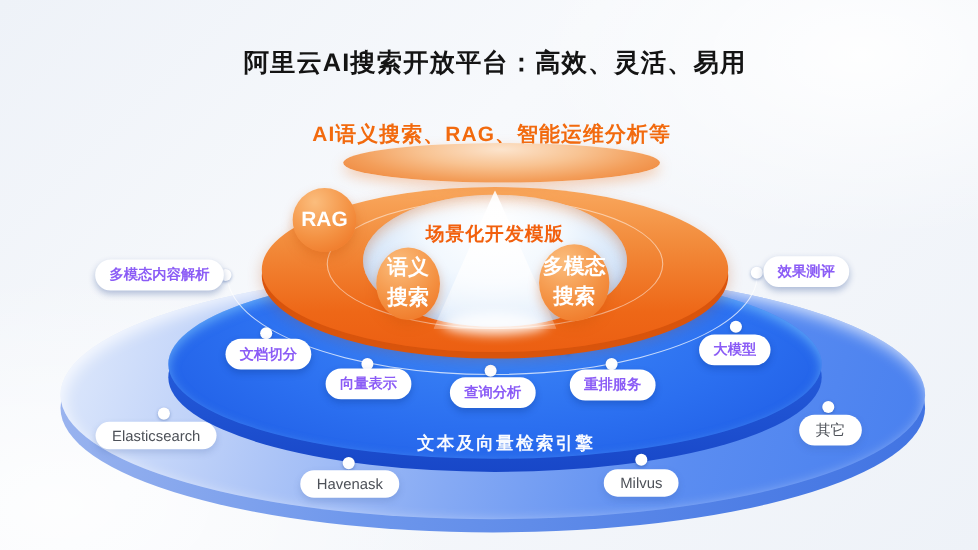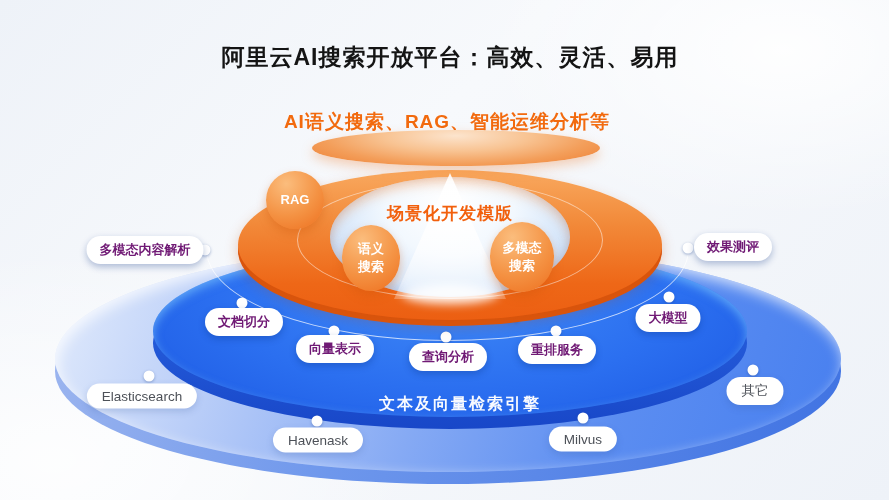--- a/index.html
+++ b/index.html
@@ -54,25 +54,25 @@
 
   .tpl-label{font-size:17px;font-weight:700;color:#f2600d;letter-spacing:1px;white-space:nowrap;}
   .svc-label{font-size:18px;font-weight:bold;color:#fff;letter-spacing:2px;white-space:nowrap;
     text-shadow:0 1px 3px rgba(10,40,120,.35);}
   .eng-label{font-size:16px;font-weight:600;color:rgba(255,255,255,.97);letter-spacing:2px;white-space:nowrap;}
 
   .bubble{position:absolute;transform:translate(-50%,-50%);border-radius:50%;
     display:flex;flex-direction:column;align-items:center;justify-content:center;
     background:radial-gradient(circle at 35% 22%, #fbbd7d 0%, #f49243 55%, #ee6f1e 100%);
     box-shadow:0 5px 10px rgba(205,85,12,.35);
-    color:#fff;font-size:13px;font-weight:bold;line-height:1.4;text-align:center;}
+    color:#fff;font-size:19px;font-weight:bold;line-height:1.4;text-align:center;}
 
   .pill{position:absolute;transform:translate(-50%,-50%);background:#fff;border-radius:15px;
     padding:5px 13px;font-size:13px;font-weight:bold;white-space:nowrap;}
-  .pill.blue{color:#701a75;box-shadow:0 3px 7px rgba(8,45,130,.3);}
+  .pill.blue{color:#8b5cf6;box-shadow:0 3px 7px rgba(8,45,130,.3);}
   .pill.gray{color:#4d5158;font-weight:normal;font-size:13.5px;padding:5px 15px;
     box-shadow:0 3px 7px rgba(60,90,160,.22);}
 
   .dot{position:absolute;transform:translate(-50%,-50%);width:11px;height:11px;border-radius:50%;
     background:#fff;box-shadow:0 1px 3px rgba(20,60,140,.4);}
 </style>
 </head>
 <body>
 
 <div class="stage">

